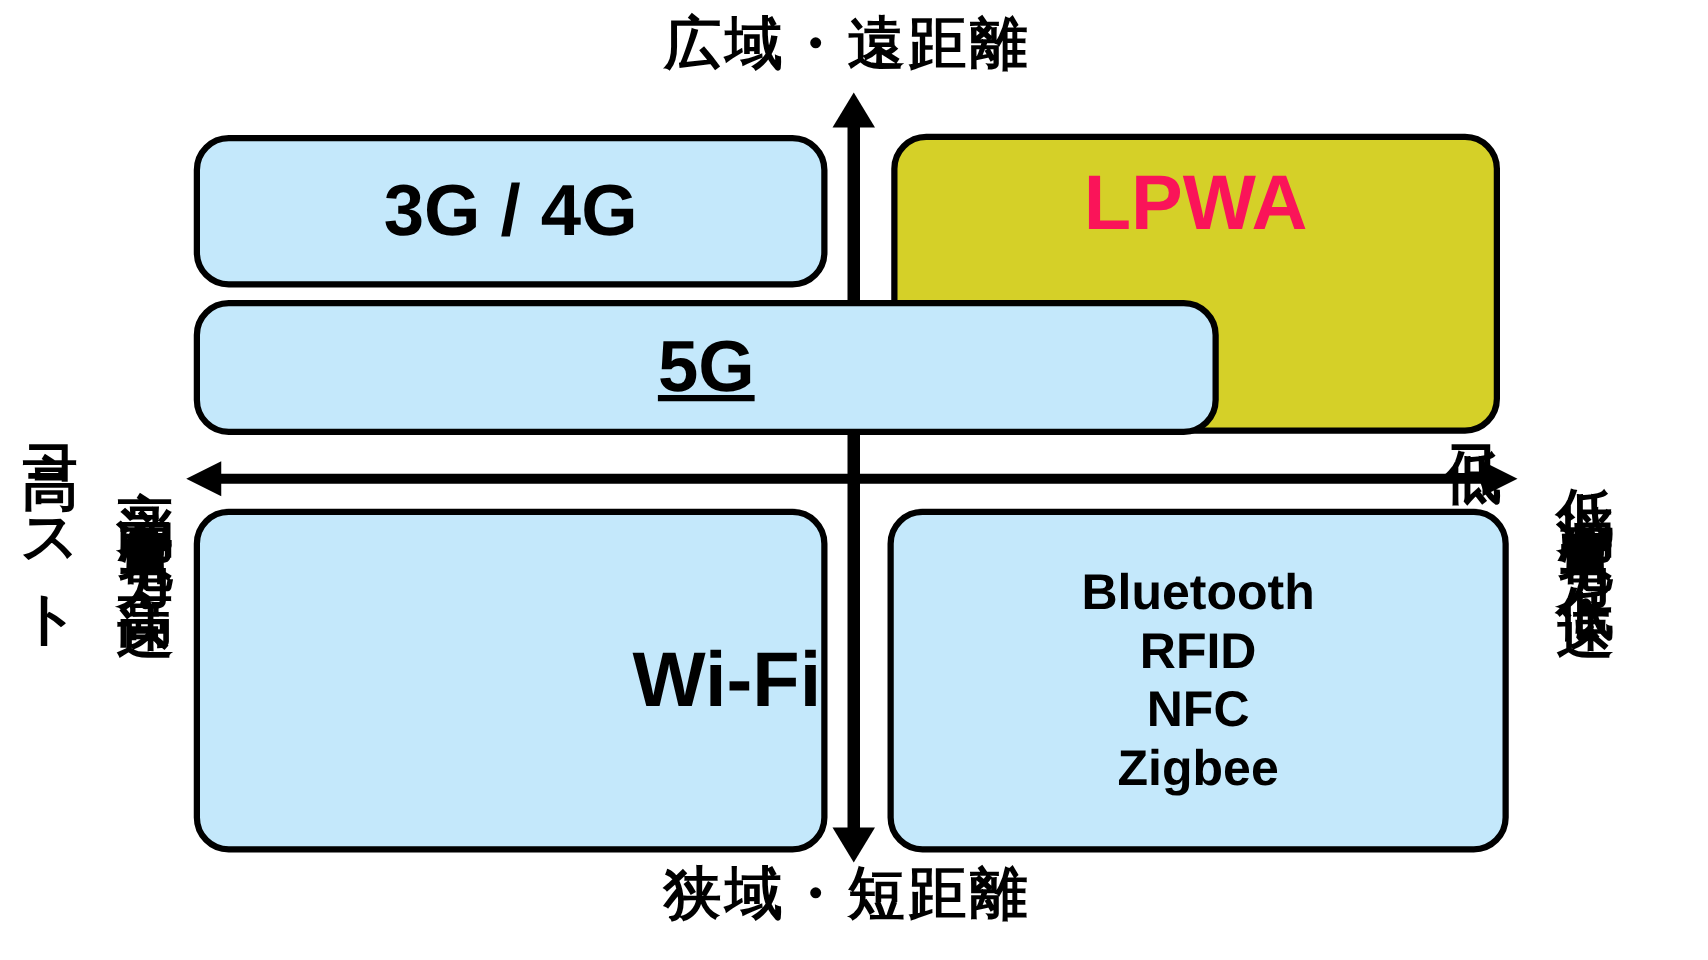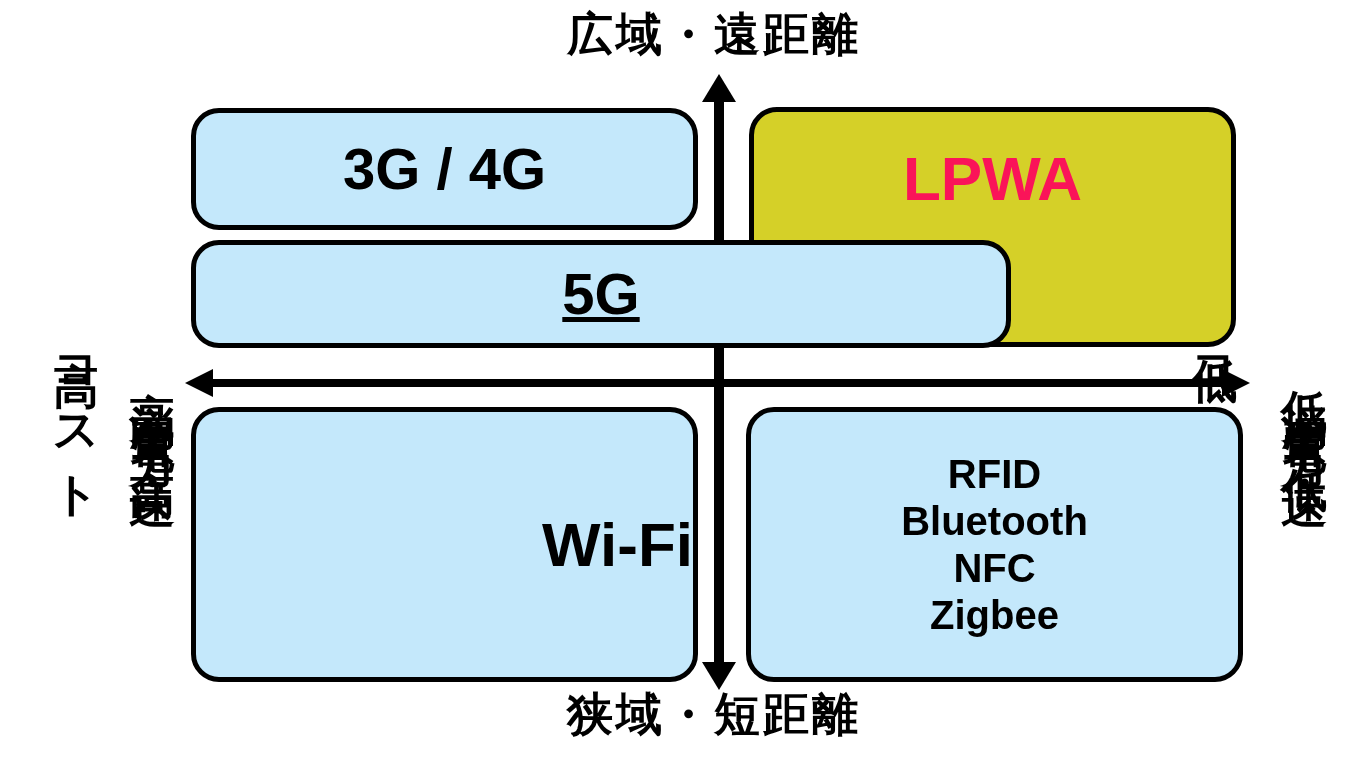--- a/index.html
+++ b/index.html
@@ -5,21 +5,21 @@
   :root{
     --bg:#ffffff; --box-blue:#c4e8fb; --box-yellow:#d5d028;
     --lpwa-text:#fa1459; --ink:#000000;
   }
   *{margin:0;padding:0;box-sizing:border-box;}
   html,body{background:#fff;}
   body{font-family:"Liberation Sans","DejaVu Sans",sans-serif;}
   .stage{
     position:relative;width:1294px;height:768px;
     background:var(--bg);overflow:hidden;
-    font-weight:900;color:var(--ink);margin-left:36px;
+    font-weight:900;color:var(--ink);
   }
   
   .axis-label-h{
     position:absolute;left:678px;transform:translateX(-50%);
     font-size:46px;letter-spacing:3px;white-space:nowrap;line-height:1.15;
   }
   .axis-label-top{top:8px;}
   .axis-label-bottom{top:688px;}
   .side-label{
     position:absolute;top:56px;bottom:0;
@@ -62,21 +62,21 @@
     border:5px solid var(--ink);border-radius:28px;
     display:flex;align-items:center;justify-content:center;
     text-align:center;
   }
   .box-label{font-size:58px;font-weight:900;line-height:1;}
   .box-cellular{left:155px;top:108px;width:507px;height:122px;}
   .box-lpwa{
     left:713px;top:107px;width:487px;height:240px;
     background:var(--box-yellow);align-items:flex-start;
   }
-  .box-lpwa .box-label{color:var(--lpwa-text);padding-top:36px;font-size:62px;}
+  .box-lpwa .box-label{color:var(--lpwa-text);padding-top:20px;font-size:62px;}
   .box-5g{left:155px;top:240px;width:820px;height:108px;text-decoration:underline;}
   .box-wifi{left:155px;top:407px;width:507px;height:275px;justify-content:flex-end;}
   .box-wifi .box-label{font-size:62px;}
   .box-short-range{left:710px;top:407px;width:497px;height:275px;flex-direction:column;}
   .short-line{font-size:40px;font-weight:900;line-height:47px;}
 </style>
 </head>
 <body>
 
 <div class="stage">
@@ -112,19 +112,19 @@
 
   <div class="box box-5g">
     <span class="box-label">5G</span>
   </div>
 
   <div class="box box-wifi">
     <span class="box-label">Wi-Fi</span>
   </div>
 
   <div class="box box-short-range">
+    <span class="short-line">Bluetooth</span>
     <span class="short-line">RFID</span>
-    <span class="short-line">Bluetooth</span>
     <span class="short-line">NFC</span>
     <span class="short-line">Zigbee</span>
   </div>
 
 </div>
 
 </body></html>

